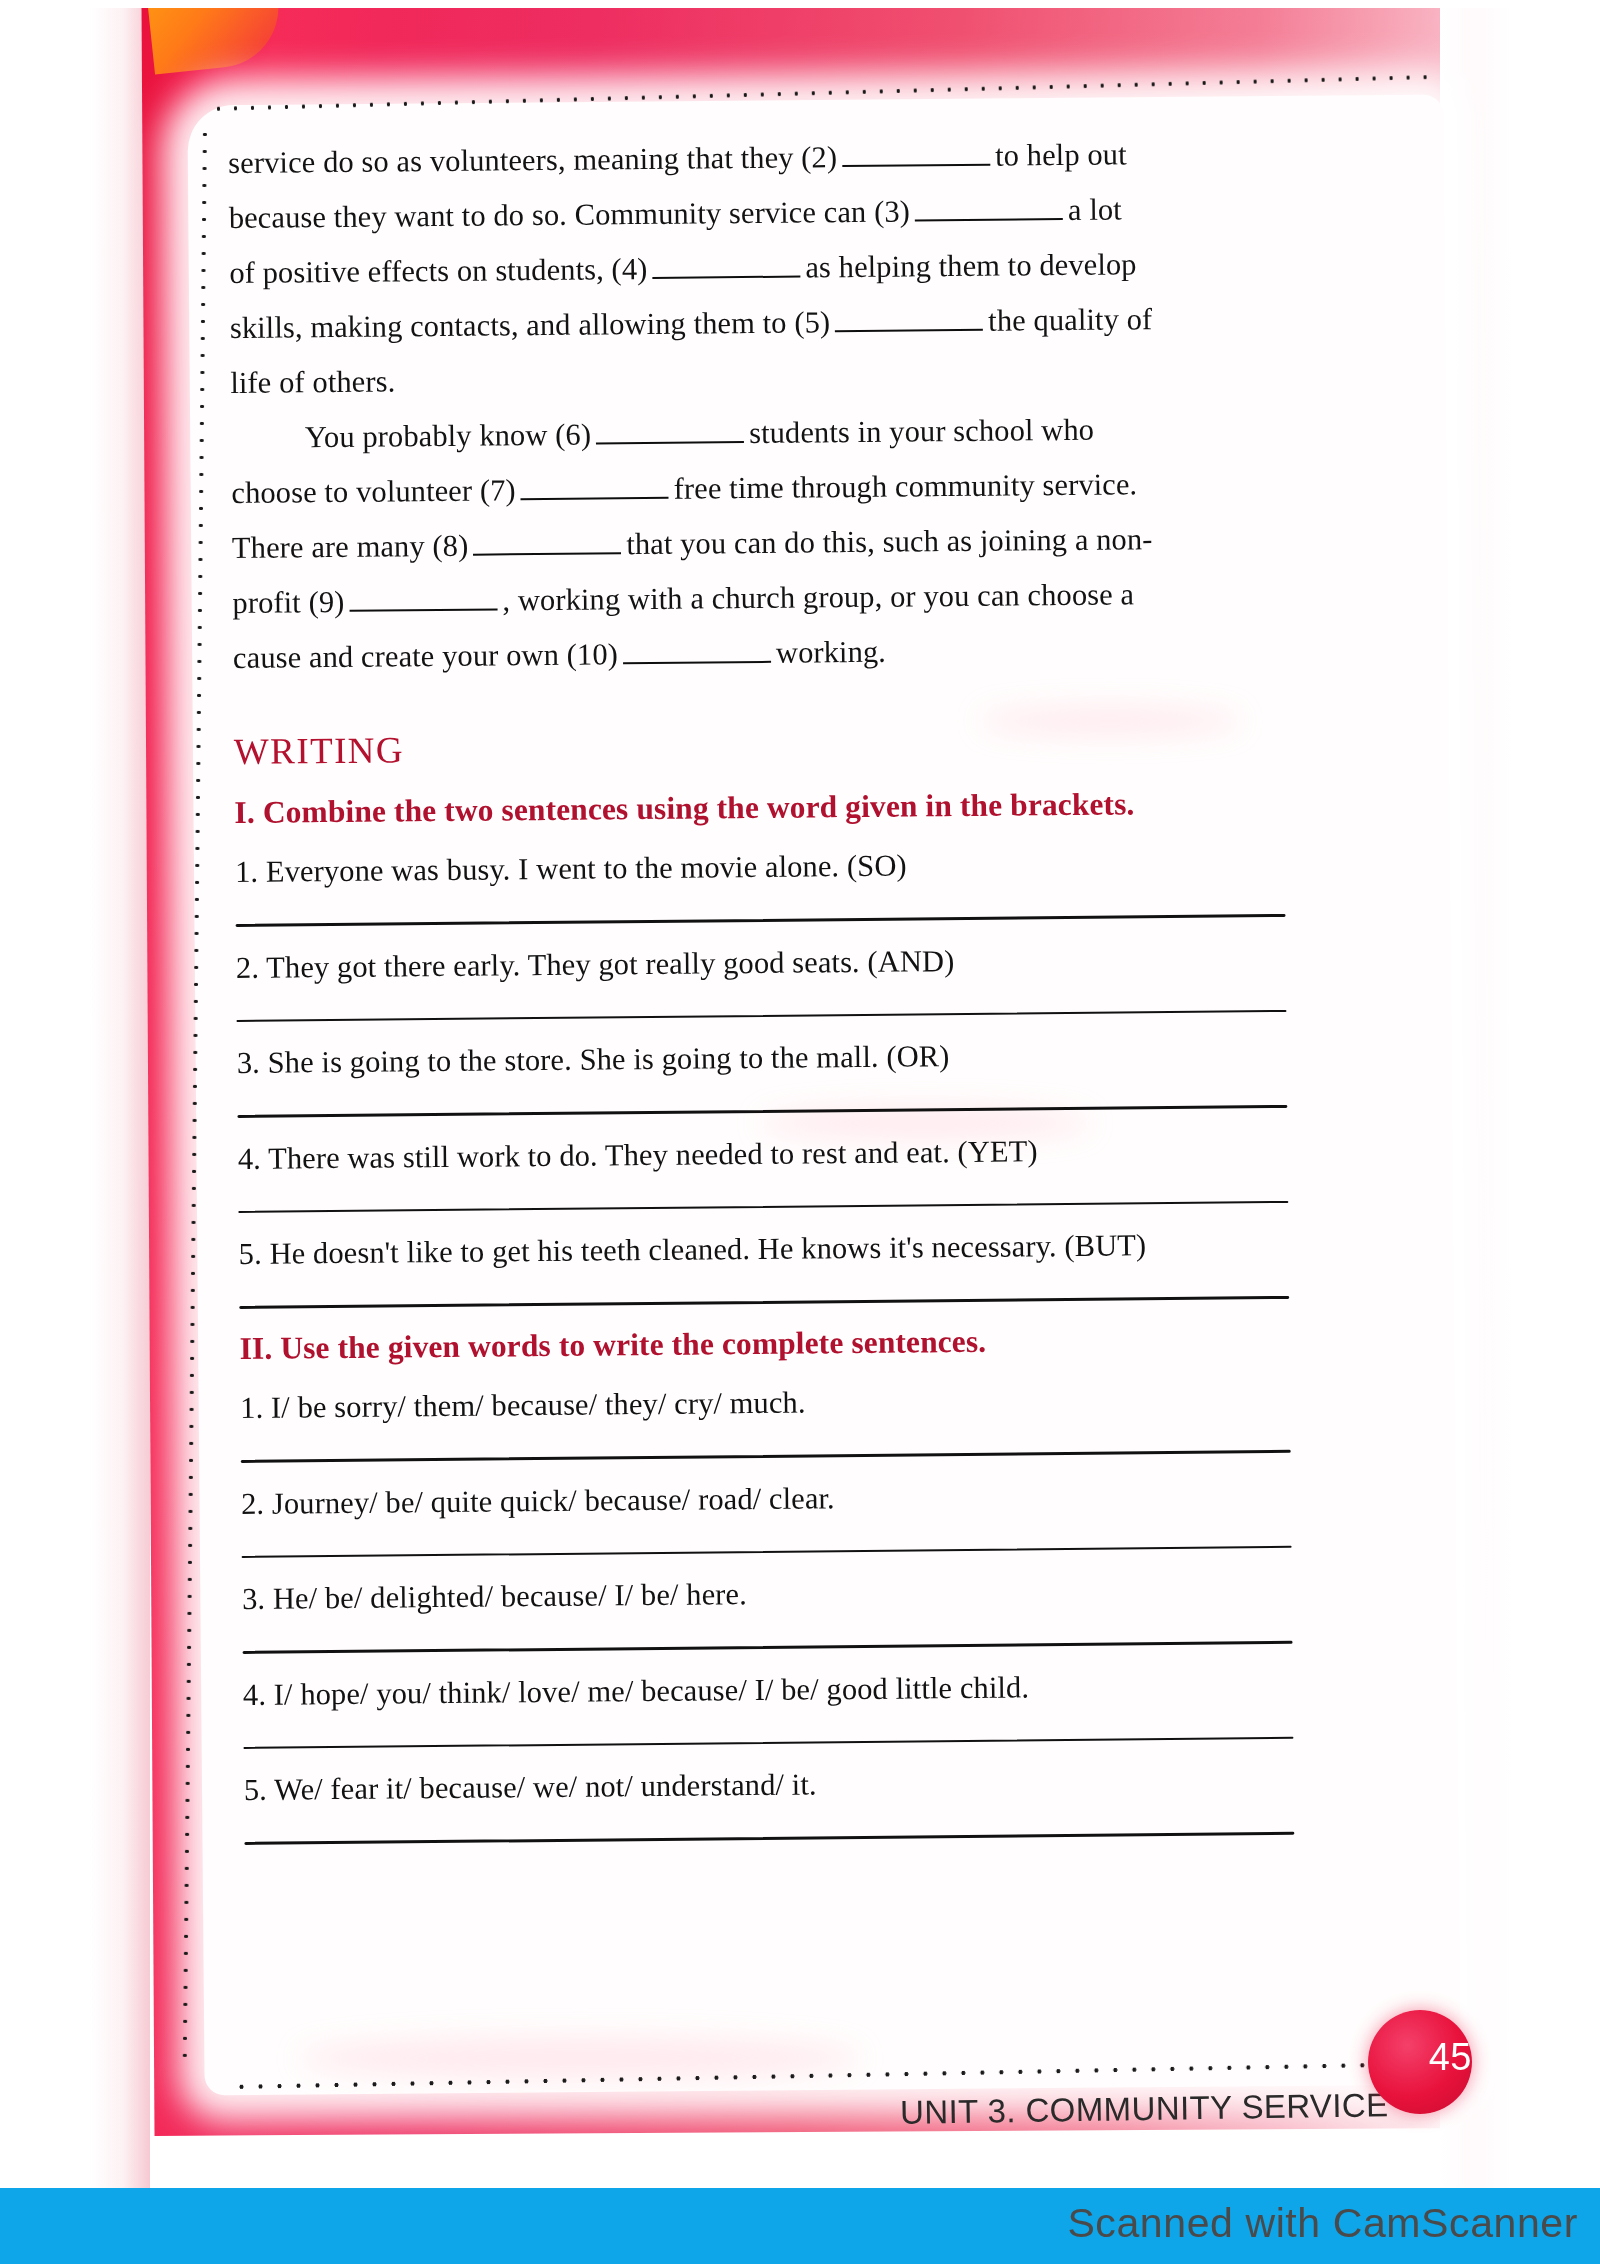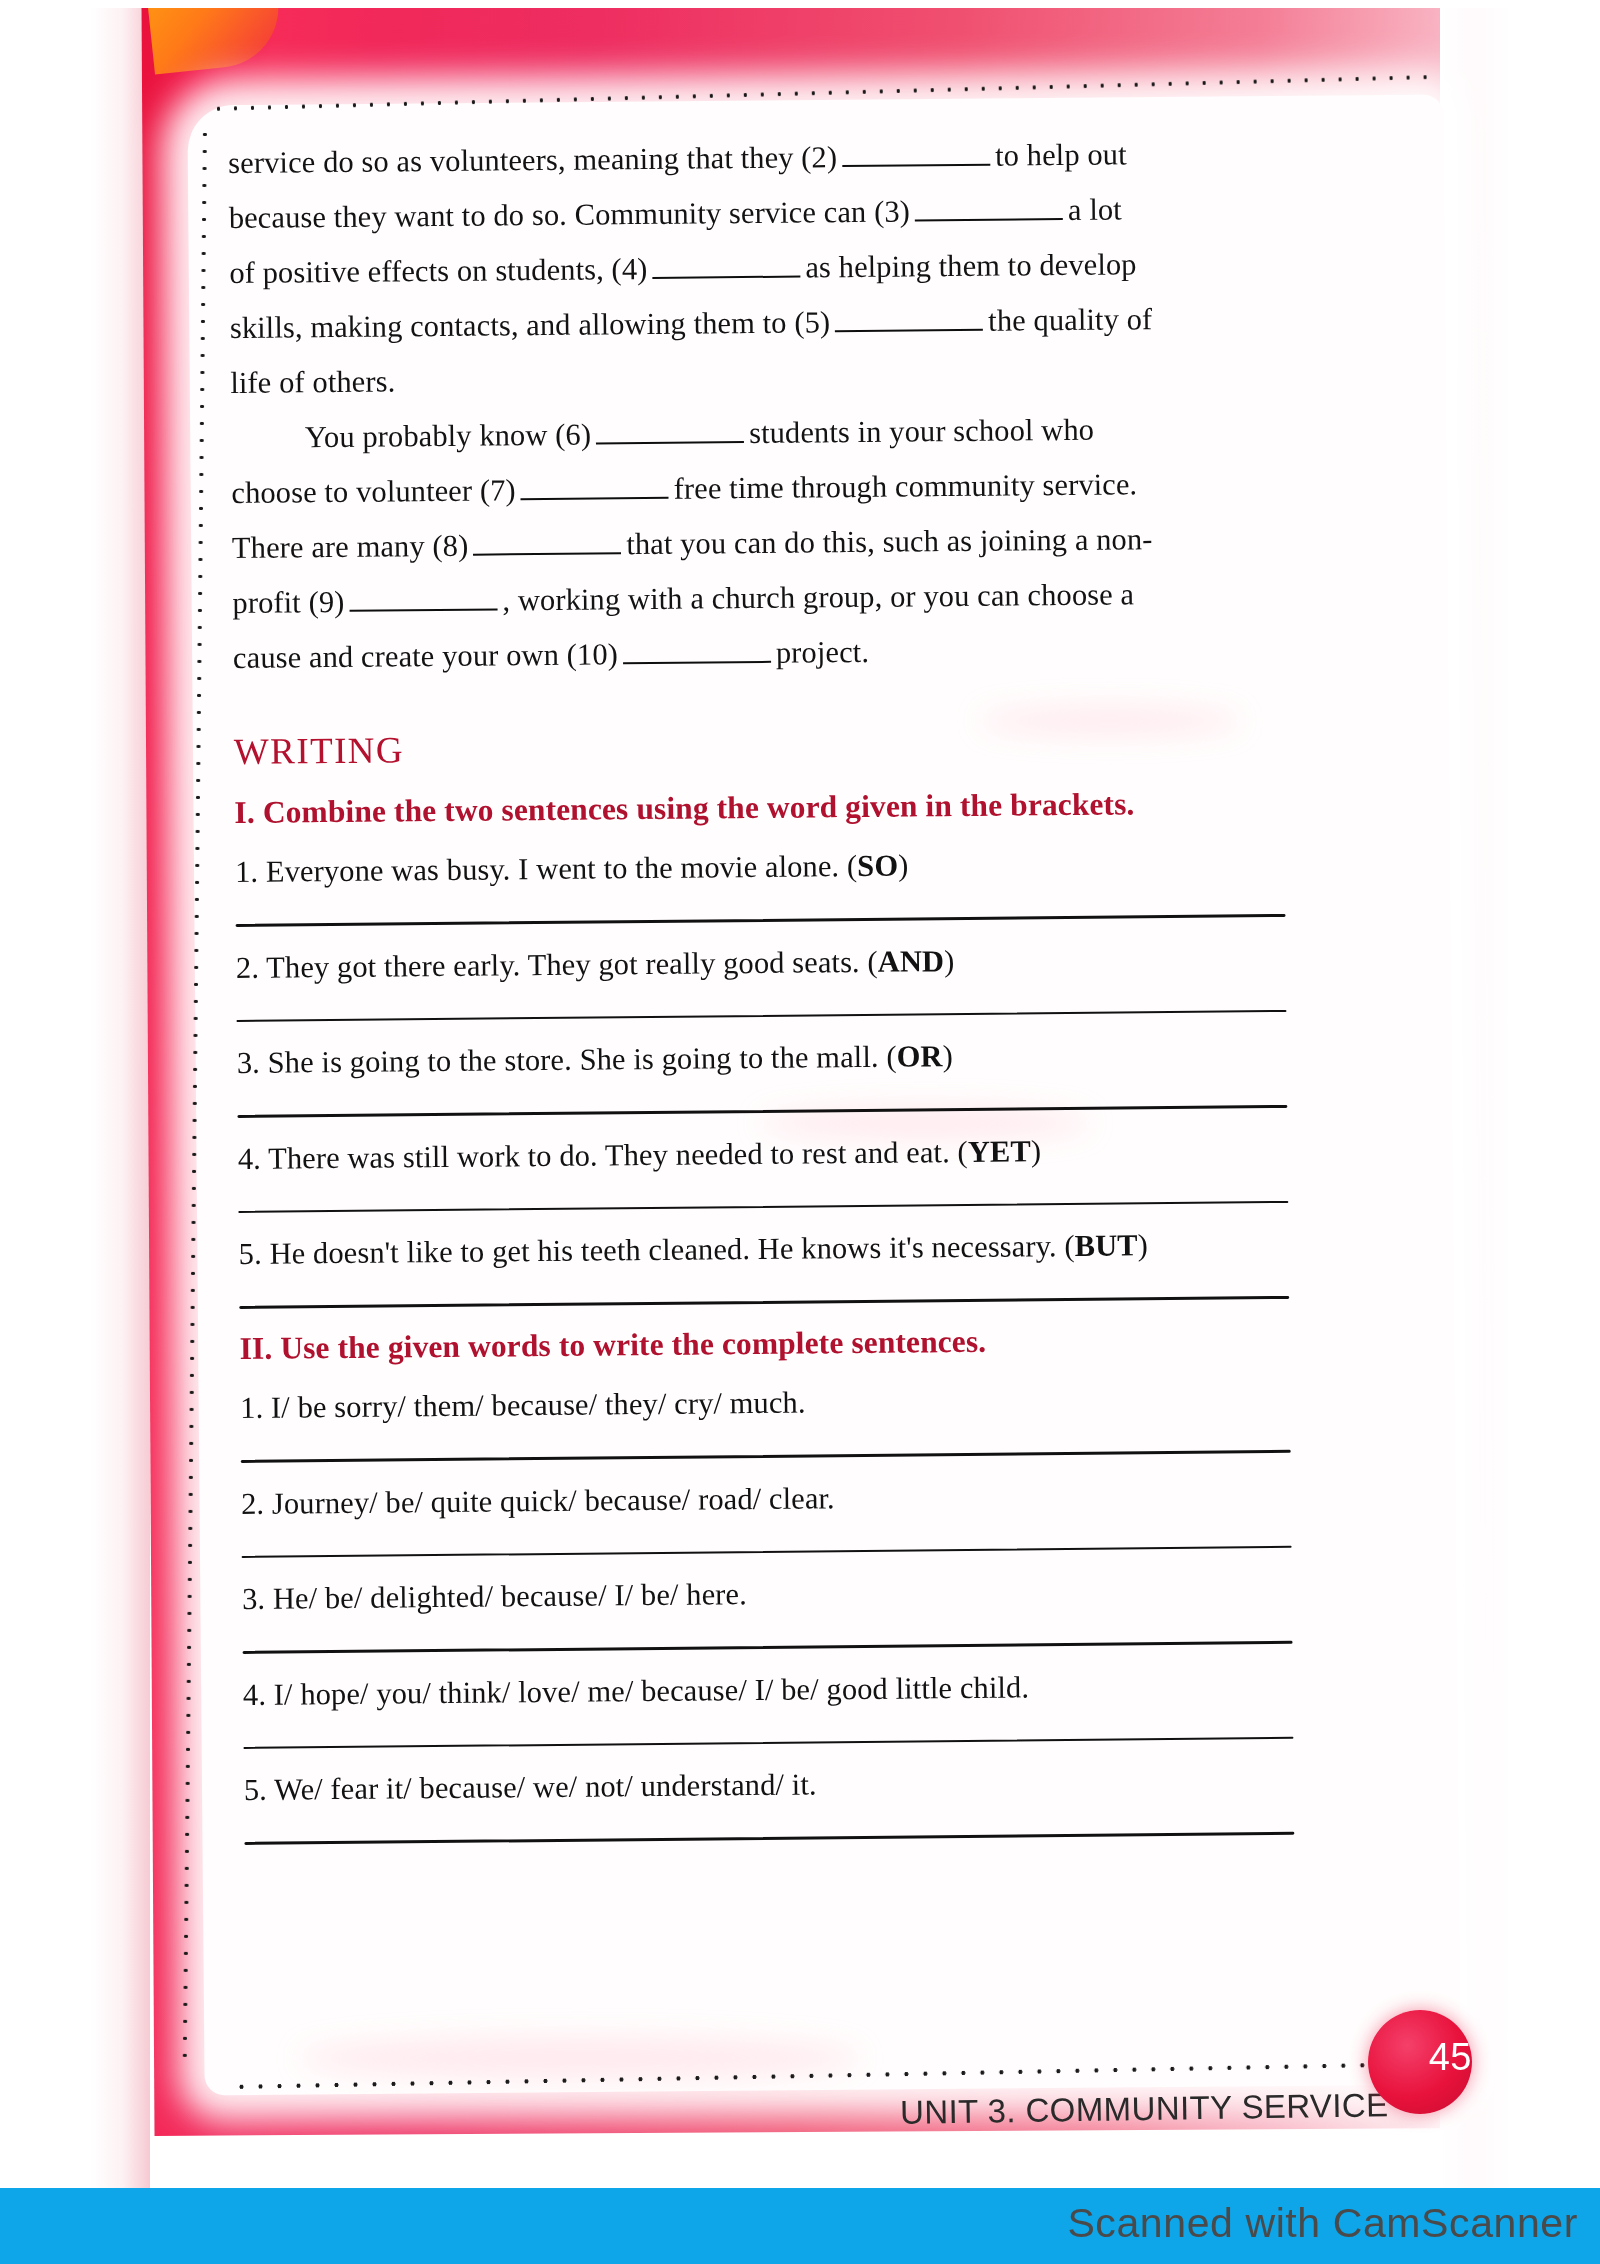--- a/index.html
+++ b/index.html
@@ -171,21 +171,21 @@
   }
 
   .q {
     font-family: "Liberation Serif", serif;
     font-size: 30.5px;
     color: #121212;
     margin-top: 24px;
     letter-spacing: 0.1px;
     white-space: nowrap;
   }
-  .q b { font-weight: bold; text-align: right; }
+  .q b { font-weight: normal; text-align: right; }
 
   .answer-rule {
     width: 1050px;
     height: 2.6px;
     background: #111111;
     margin-top: 34px;
     margin-bottom: 4px;
     border-radius: 2px;
   }
 
@@ -272,21 +272,21 @@
       <div class="para" id="cloze-host">
           <span class="ln"><span>service do so as volunteers, meaning that they (2)</span><span class="blank blank-md"></span><span>to help out</span></span>
           <span class="ln"><span>because they want to do so. Community service can (3)</span><span class="blank blank-md"></span><span>a lot</span></span>
           <span class="ln"><span>of positive effects on students, (4)</span><span class="blank blank-md"></span><span>as helping them to develop</span></span>
           <span class="ln"><span>skills, making contacts, and allowing them to (5)</span><span class="blank blank-md"></span><span>the quality of</span></span>
           <span class="ln"><span>life of others.</span></span>
           <span class="ln"><span class="indent"></span><span>You probably know (6)</span><span class="blank blank-md"></span><span>students in your school who</span></span>
           <span class="ln"><span>choose to volunteer (7)</span><span class="blank blank-md"></span><span>free time through community service.</span></span>
           <span class="ln"><span>There are many (8)</span><span class="blank blank-md"></span><span>that you can do this, such as joining a non-</span></span>
           <span class="ln"><span>profit (9)</span><span class="blank blank-md"></span><span>, working with a church group, or you can choose a</span></span>
-          <span class="ln"><span>cause and create your own (10)</span><span class="blank blank-md"></span><span>project.</span></span>
+          <span class="ln"><span>cause and create your own (10)</span><span class="blank blank-md"></span><span>working.</span></span>
         </div>
 
       <div class="section-head">WRITING</div>
 
       <div id="parts-host">
           <div class="part-head">I. Combine the two sentences using the word given in the brackets.</div>
           <div class="q"><span>1. Everyone was busy. I went to the movie alone. (</span><b>SO</b><span>)</span></div>
           <div class="answer-rule"></div>
           <div class="q"><span>2. They got there early. They got really good seats. (</span><b>AND</b><span>)</span></div>
           <div class="answer-rule"></div>

